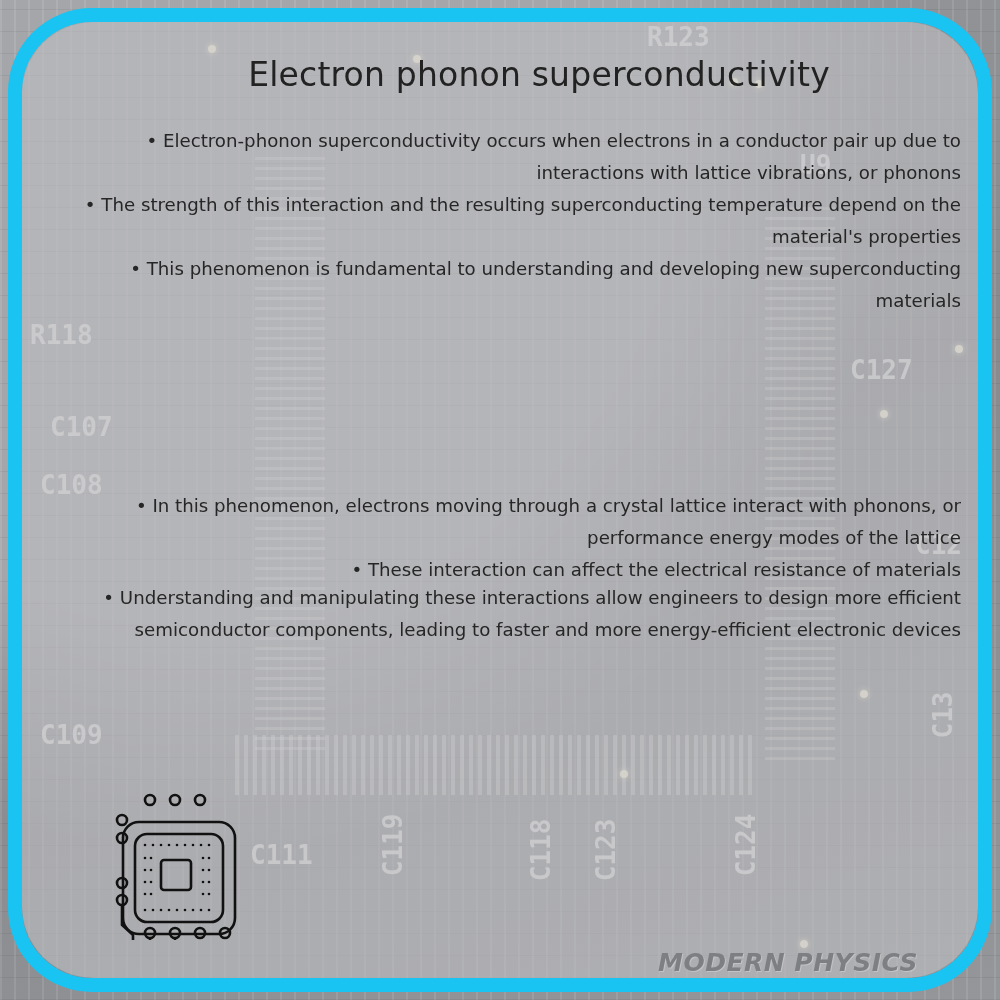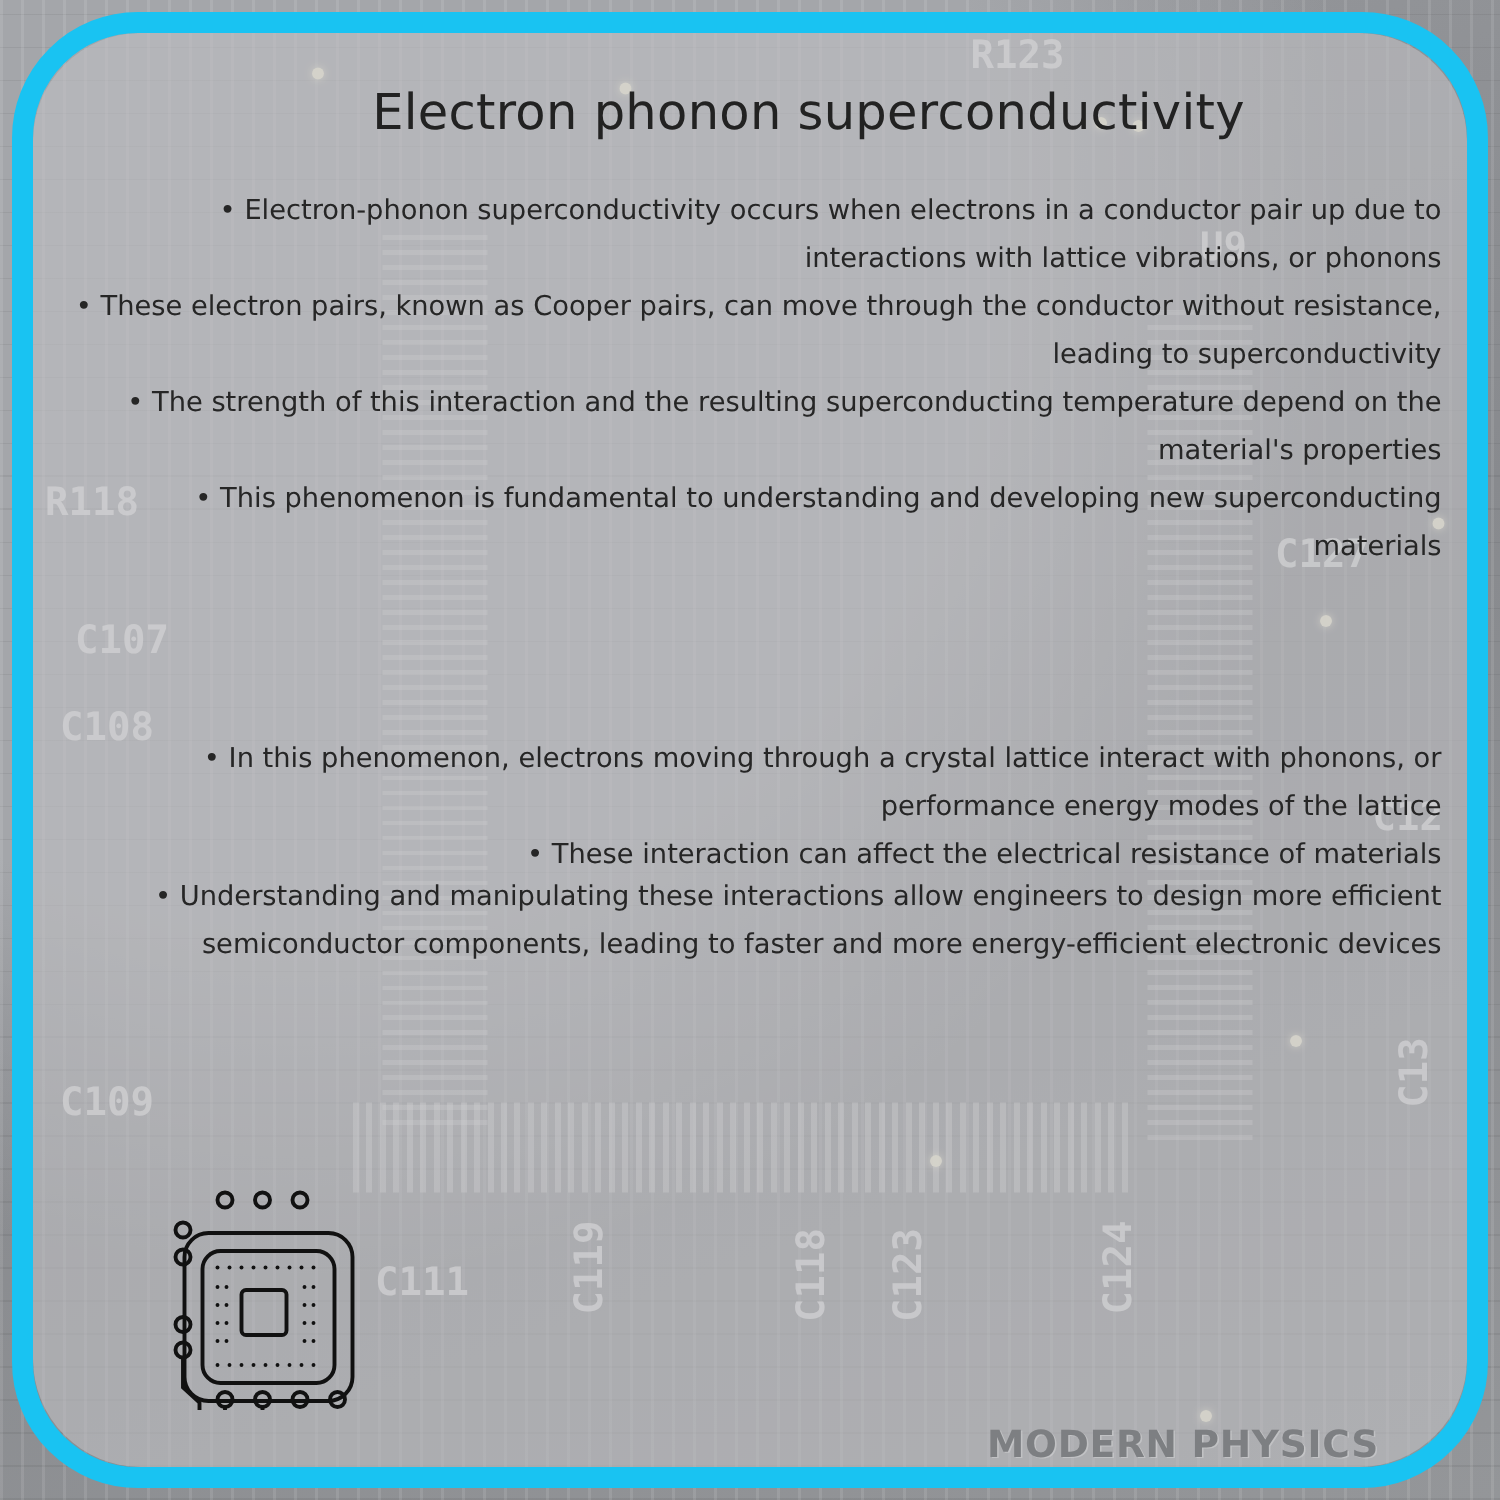--- a/index.html
+++ b/index.html
@@ -77,20 +77,21 @@
   .bullets li { margin: 0; padding: 0; text-align: right; }
   .bullets li::before { content: "\2022\00a0"; }
   .b2 li.tight { margin-top: -4px; }
 
   .chip-icon { position: absolute; left: 95px; top: 790px; width: 150px; height: 150px; }
   .brand {
     position: absolute; left: 658px; top: 948px;
     font-family: "DejaVu Sans", sans-serif; font-weight: bold; font-size: 25px;
     color: #7d7f82; letter-spacing: 0.5px;
     text-shadow: 1px 1px 0 rgba(255,255,255,0.25);
+    font-style: italic;
   }
 </style>
 </head>
 <body>
 
 <div class="canvas">
   <div class="pcb"></div>
   <div class="chip-pins-top"></div>
   <div class="chip-pins-left"></div>
   <div class="chip-pins-right"></div>
@@ -118,21 +119,20 @@
   <span class="dot" style="left:880px;top:410px"></span>
   <span class="dot" style="left:860px;top:690px"></span>
   <span class="dot" style="left:620px;top:770px"></span>
   <span class="dot" style="left:800px;top:940px"></span>
 
   <div class="panel"></div>
 
   <h1 class="title t1">Electron phonon superconductivity</h1>
   <ul class="bullets b1">
     <li>Electron-phonon superconductivity occurs when electrons in a conductor pair up due to interactions with lattice vibrations, or phonons</li>
-    <li>These electron pairs, known as Cooper pairs, can move through the conductor without resistance, leading to superconductivity</li>
     <li>The strength of this interaction and the resulting superconducting temperature depend on the material's properties</li>
     <li>This phenomenon is fundamental to understanding and developing new superconducting materials</li>
   </ul>
 
   <ul class="bullets b2">
     <li>In this phenomenon, electrons moving through a crystal lattice interact with phonons, or performance energy modes of the lattice</li>
     <li>These interaction can affect the electrical resistance of materials</li>
     <li class="tight">Understanding and manipulating these interactions allow engineers to design more efficient semiconductor components, leading to faster and more energy-efficient electronic devices</li>
   </ul>
 

